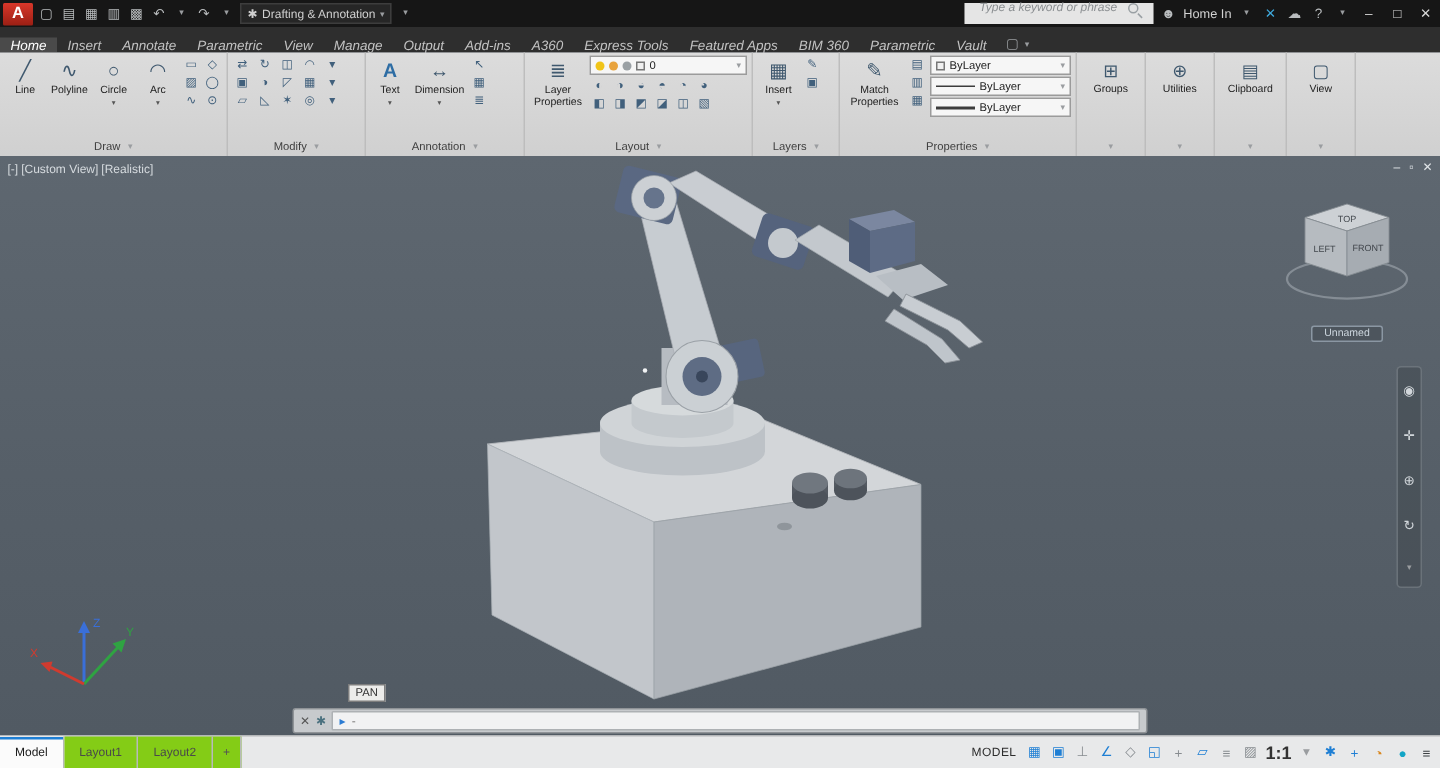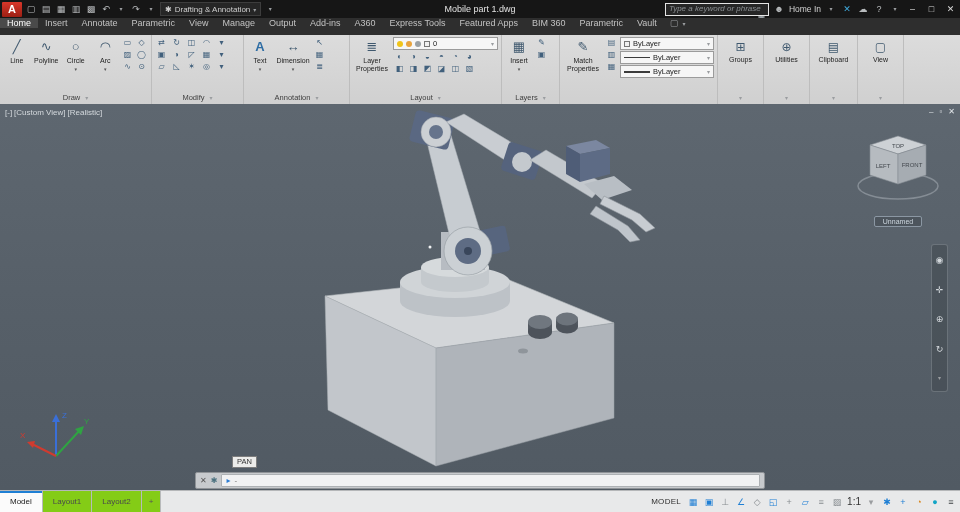--- a/index.html
+++ b/index.html
@@ -9,31 +9,31 @@
 
   
   .titlebar{position:absolute;top:0;left:0;right:0;height:18px;background:#161616;color:#c8c8c8;font-size:9px;}
   .tb-left{position:absolute;left:2px;top:0;height:18px;display:flex;align-items:center;gap:3px;}
   .logo{width:20px;height:15px;background:linear-gradient(#d8372a,#9c1f14);color:#fff;font-weight:bold;font-size:11px;display:flex;align-items:center;justify-content:center;border-radius:1px;}
   .ic{display:inline-block;min-width:12px;text-align:center;font-size:9px;color:#b9bcbe;line-height:18px;}
   .caret{font-size:6px;color:#9a9da0;}
   .ws{display:flex;align-items:center;gap:3px;background:#262626;border:1px solid #3d3d3d;height:14px;padding:0 4px;font-size:8px;color:#cfcfcf;}
   .doc-title{position:absolute;left:300px;right:300px;top:0;height:18px;line-height:18px;text-align:center;font-size:9px;color:#e2e2e2;}
   .tb-right{position:absolute;right:2px;top:0;height:18px;display:flex;align-items:center;gap:4px;}
-  .search{display:flex;align-items:flex-end;background:#262626;border:1px solid #e5e5e5;height:13px;padding:0 3px;gap:3px;flex-direction:column;}
+  .search{display:flex;align-items:flex-end;background:#262626;border:7px solid #e5e5e5;height:13px;padding:0 3px;gap:3px;}
   .search input{width:96px;background:transparent;border:none;outline:none;color:#cfcfcf;font-size:8px;}
   .search input::placeholder{font-style:italic;color:#8b8f92;}
   .mag{width:7px;height:7px;border:1px solid #9aa0a4;border-radius:50%;position:relative;}
   .mag::after{content:"";position:absolute;width:4px;height:1px;background:#9aa0a4;transform:rotate(45deg);left:5px;top:7px;}
   .signin{font-size:8.5px;color:#d2d2d2;}
   .x-ic{color:#3fa9dc;font-size:9px;font-weight:bold;}
   .winbtn{width:15px;text-align:center;color:#d9d9d9;font-size:9px;line-height:18px;}
 
   
-  .tabbar{position:absolute;top:18px;left:0;right:0;height:17px;background:#2e2e2e;display:flex;align-items:flex-start;font-size:9px;color:#c2c2c2;}
+  .tabbar{position:absolute;top:18px;left:0;right:0;height:17px;background:#2e2e2e;display:flex;align-items:flex-end;font-size:9px;color:#c2c2c2;font-style:italic;}
   .rtab{padding:0 7px;display:flex;align-items:center;white-space:nowrap;}
   .rtab.active{background:#4a4a4a;color:#ffffff;}
   .tabbar-end{margin-left:6px;display:flex;align-items:center;gap:4px;color:#9a9da0;}
 
   
   .ribbon{position:absolute;top:35px;left:0;right:0;height:69px;background:linear-gradient(#dcdcdc,#d0d0d0);display:flex;color:#2d2d2d;}
   .panel{border-right:1px solid #bdbdbd;display:flex;flex-direction:column;flex:0 0 auto;}
   .pbody{flex:1;display:flex;padding:2px 3px 0 3px;gap:2px;align-items:flex-start;}
   .pfoot{height:13px;display:flex;align-items:center;justify-content:center;gap:5px;font-size:7.5px;color:#3e3e3e;}
   .bigbtn{display:flex;flex-direction:column;align-items:center;width:28px;gap:1px;}
@@ -76,21 +76,21 @@
   
   .statusbar{position:absolute;left:0;right:0;bottom:0;height:22px;background:#e8e9ea;border-top:1px solid #b5b7b9;display:flex;align-items:stretch;font-size:8px;}
   .ltabs{display:flex;align-items:stretch;}
   .ltab{padding:0 10px;display:flex;align-items:center;background:#84cc16;border-right:1px solid #b8babb;color:#4a4a4a;}
   .ltab.active{background:#fbfbfb;color:#1a1a1a;box-shadow:inset 0 2px 0 #1f7fd4;}
   .ltab.plus{padding:0 7px;color:#555;}
   .sbr{position:absolute;right:3px;top:0;bottom:0;display:flex;align-items:center;gap:4px;}
   .sic{min-width:12px;text-align:center;font-size:9px;}
   .b{color:#1f7fd4;} .g{color:#878c90;} .o{color:#d9871e;} .t{color:#12a5c6;} .d{color:#3c4043;}
   .sbmodel{font-size:8px;color:#2d2d2d;letter-spacing:.3px;margin-right:2px;}
-  .sbtxt{font-size:10px;color:#333;}
+  .sbtxt{font-size:12px;color:#333;font-weight:bold;}
 </style>
 </head>
 <body>
 
 <div id="app">
 
   <header class="titlebar">
     <div class="tb-left">
       <div class="logo">A</div>
       <span class="ic">▢</span>
@@ -102,21 +102,20 @@
       <span class="ic caret">▾</span>
       <span class="ic">↷</span>
       <span class="ic caret">▾</span>
       <div class="ws">
         <span>✱</span>
         <span>Drafting &amp; Annotation</span>
         <span class="caret">▾</span>
       </div>
       <span class="ic caret">▾</span>
     </div>
-    <div class="doc-title">Mobile part 1.dwg</div>
     <div class="tb-right">
       <div class="search">
         <input type="text" placeholder="Type a keyword or phrase" style="">
         <span class="mag"></span>
       </div>
       <span class="ic">☻</span>
       <span class="signin">Home In</span>
       <span class="ic caret">▾</span>
       <span class="ic x-ic">✕</span>
       <span class="ic">☁</span>
@@ -313,20 +312,24 @@
             <span class="fill">ByLayer</span>
             <span class="caret">▾</span>
           </div>
           <div class="combo">
             <span class="lsample"></span>
             <span class="fill">ByLayer</span>
             <span class="caret">▾</span>
           </div>
         </div>
       </div>
+      <div class="pfoot">
+        <span>Properties</span>
+        <span class="caret">▾</span>
+      </div>
     </div>
 
     <div class="panel smallpanel" style="width:46px">
       <div class="pbody">
         <div class="bicon">⊞</div>
         <div class="blabel">Groups</div>
       </div>
       <div class="pfoot">
           <span class="caret">▾</span>
         </div>

